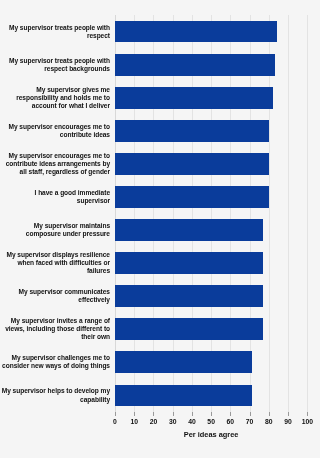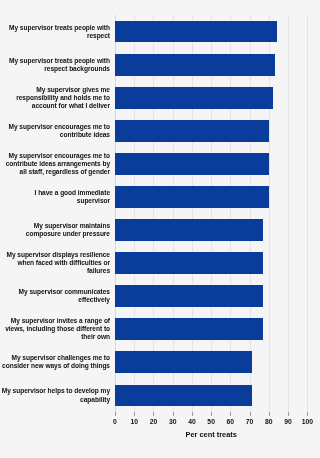--- a/index.html
+++ b/index.html
@@ -210,15 +210,15 @@
       <div class="tick-mark" style="left: 134.61px;"></div>
       <div class="tick-label" style="left: 134.61px;">70</div>
       <div class="tick-mark" style="left: 153.84px;"></div>
       <div class="tick-label" style="left: 153.84px;">80</div>
       <div class="tick-mark" style="left: 173.07px;"></div>
       <div class="tick-label" style="left: 173.07px;">90</div>
       <div class="tick-mark" style="left: 192.3px;"></div>
       <div class="tick-label" style="left: 192.3px;">100</div>
     </div>
 
-  <div class="x-title">Per cent treats</div>
+  <div class="x-title">Per ideas agree</div>
 
 </div>
 
 </body></html>

